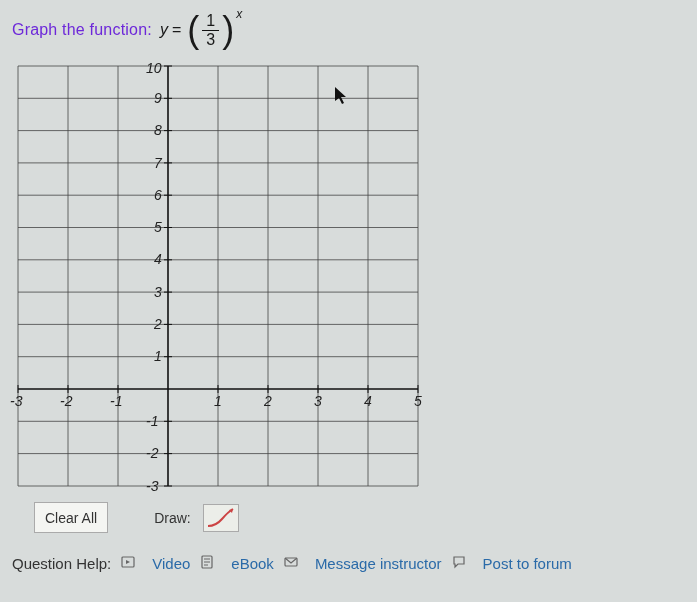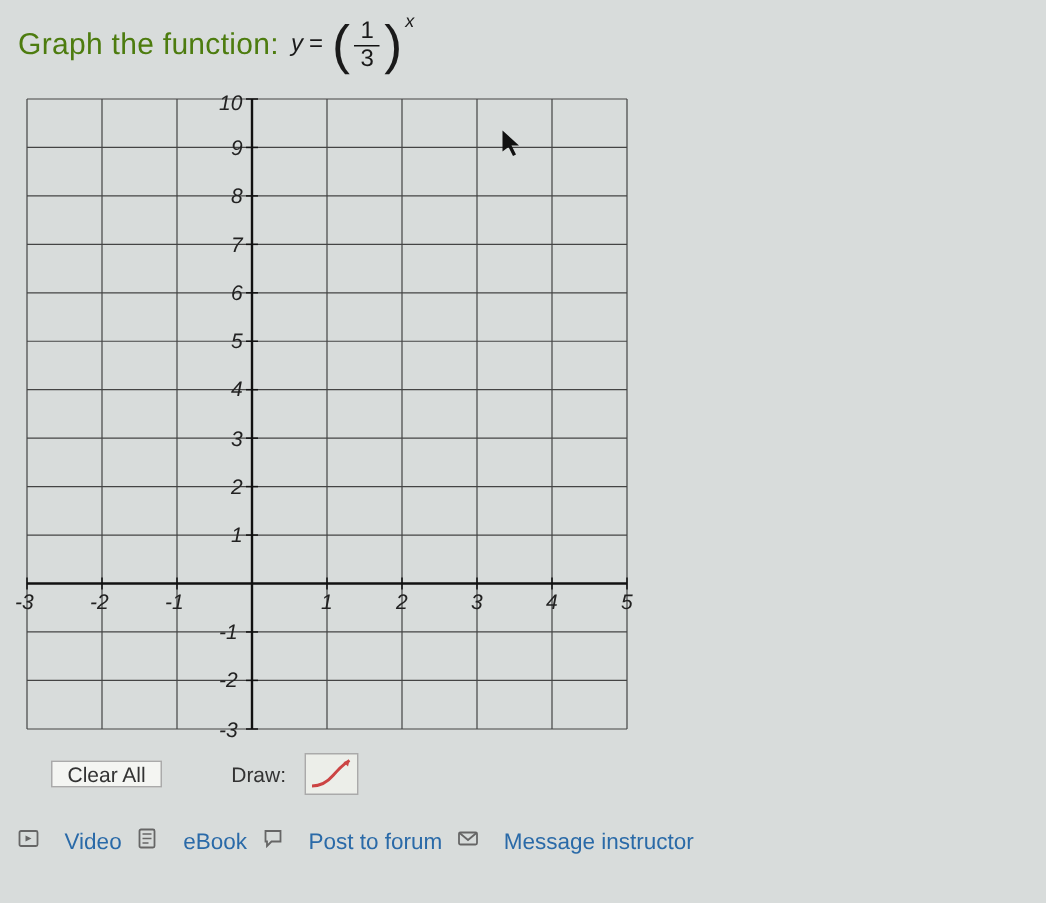--- a/index.html
+++ b/index.html
@@ -14,22 +14,22 @@
       padding: 12px 8px;
     }
     .prompt-row {
       display: flex;
       align-items: center;
       gap: 6px;
       margin-bottom: 8px;
       padding-left: 4px;
     }
     .prompt-text {
-      font-size: 20px;
-      color: #4d7c0f;
+      font-size: 16px;
+      color: #6d28d9;
       letter-spacing: 0.2px;
     }
     .equation {
       display: inline-flex;
       align-items: center;
       font-size: 16px;
       font-style: italic;
       margin-left: 2px;
     }
     .equation .y { margin-right: 4px; font-style: italic; }
@@ -84,21 +84,21 @@
       margin-top: 6px;
       padding-left: 26px;
     }
     .btn {
       background: #f4f5f2;
       border: 1px solid #aaa;
       padding: 4px 10px;
       font-size: 14px;
       color: #333;
       cursor: pointer;
-      height: 18px;
+      height: 31px;
       display: inline-flex;
       align-items: center;
     }
     .draw-label {
       font-size: 14px;
       color: #333;
       padding: 4px 4px;
       margin-left: 34px;
     }
     .draw-tool {
@@ -249,20 +249,21 @@
   <span class="draw-label">Draw:</span>
   <div class="draw-tool">
     <svg width="30" height="22" viewBox="0 0 30 22">
       <path d="M2 19 Q 10 19 16 12 Q 22 5 27 2" stroke="#c44" stroke-width="2" fill="none"></path>
       <path d="M27 2 L23 3 L26 6 Z" fill="#c44"></path>
     </svg>
   </div>
 </div>
 
 <div class="help-row">
+  <span>Question Help:</span>
   <span class="help-link">
     <span class="icon">
       <svg width="14" height="14" viewBox="0 0 14 14">
           <rect x="1" y="2" width="12" height="10" rx="1" fill="none" stroke="#666" stroke-width="1.2"></rect>
           <path d="M5 5 L9 7 L5 9 Z" fill="#666"></path>
         </svg>
     </span>
     <span>Video</span>
   </span>
   <span class="help-link">
@@ -272,31 +273,31 @@
           <line x1="4" y1="4" x2="10" y2="4" stroke="#666"></line>
           <line x1="4" y1="7" x2="10" y2="7" stroke="#666"></line>
           <line x1="4" y1="10" x2="8" y2="10" stroke="#666"></line>
         </svg>
     </span>
     <span>eBook</span>
   </span>
   <span class="help-link">
     <span class="icon">
       <svg width="14" height="14" viewBox="0 0 14 14">
-          <path d="M2 2 H12 V9 H6 L3 12 V9 H2 Z" fill="none" stroke="#666" stroke-width="1.2"></path>
+          <rect x="1" y="3" width="12" height="8" rx="1" fill="none" stroke="#666" stroke-width="1.2"></rect>
+          <path d="M1 3 L7 8 L13 3" fill="none" stroke="#666" stroke-width="1.2"></path>
         </svg>
     </span>
-    <span>Post to forum</span>
+    <span>Message instructor</span>
   </span>
   <span class="help-link">
     <span class="icon">
       <svg width="14" height="14" viewBox="0 0 14 14">
-          <rect x="1" y="3" width="12" height="8" rx="1" fill="none" stroke="#666" stroke-width="1.2"></rect>
-          <path d="M1 3 L7 8 L13 3" fill="none" stroke="#666" stroke-width="1.2"></path>
+          <path d="M2 2 H12 V9 H6 L3 12 V9 H2 Z" fill="none" stroke="#666" stroke-width="1.2"></path>
         </svg>
     </span>
-    <span>Message instructor</span>
+    <span>Post to forum</span>
   </span>
 </div>
 
 <svg class="cursor-arrow" width="16" height="20" viewBox="0 0 16 20">
   <path d="M1 1 L1 15 L5 12 L8 18 L10 17 L7 11 L12 11 Z" fill="#111"></path>
 </svg>
 
 </body></html>

